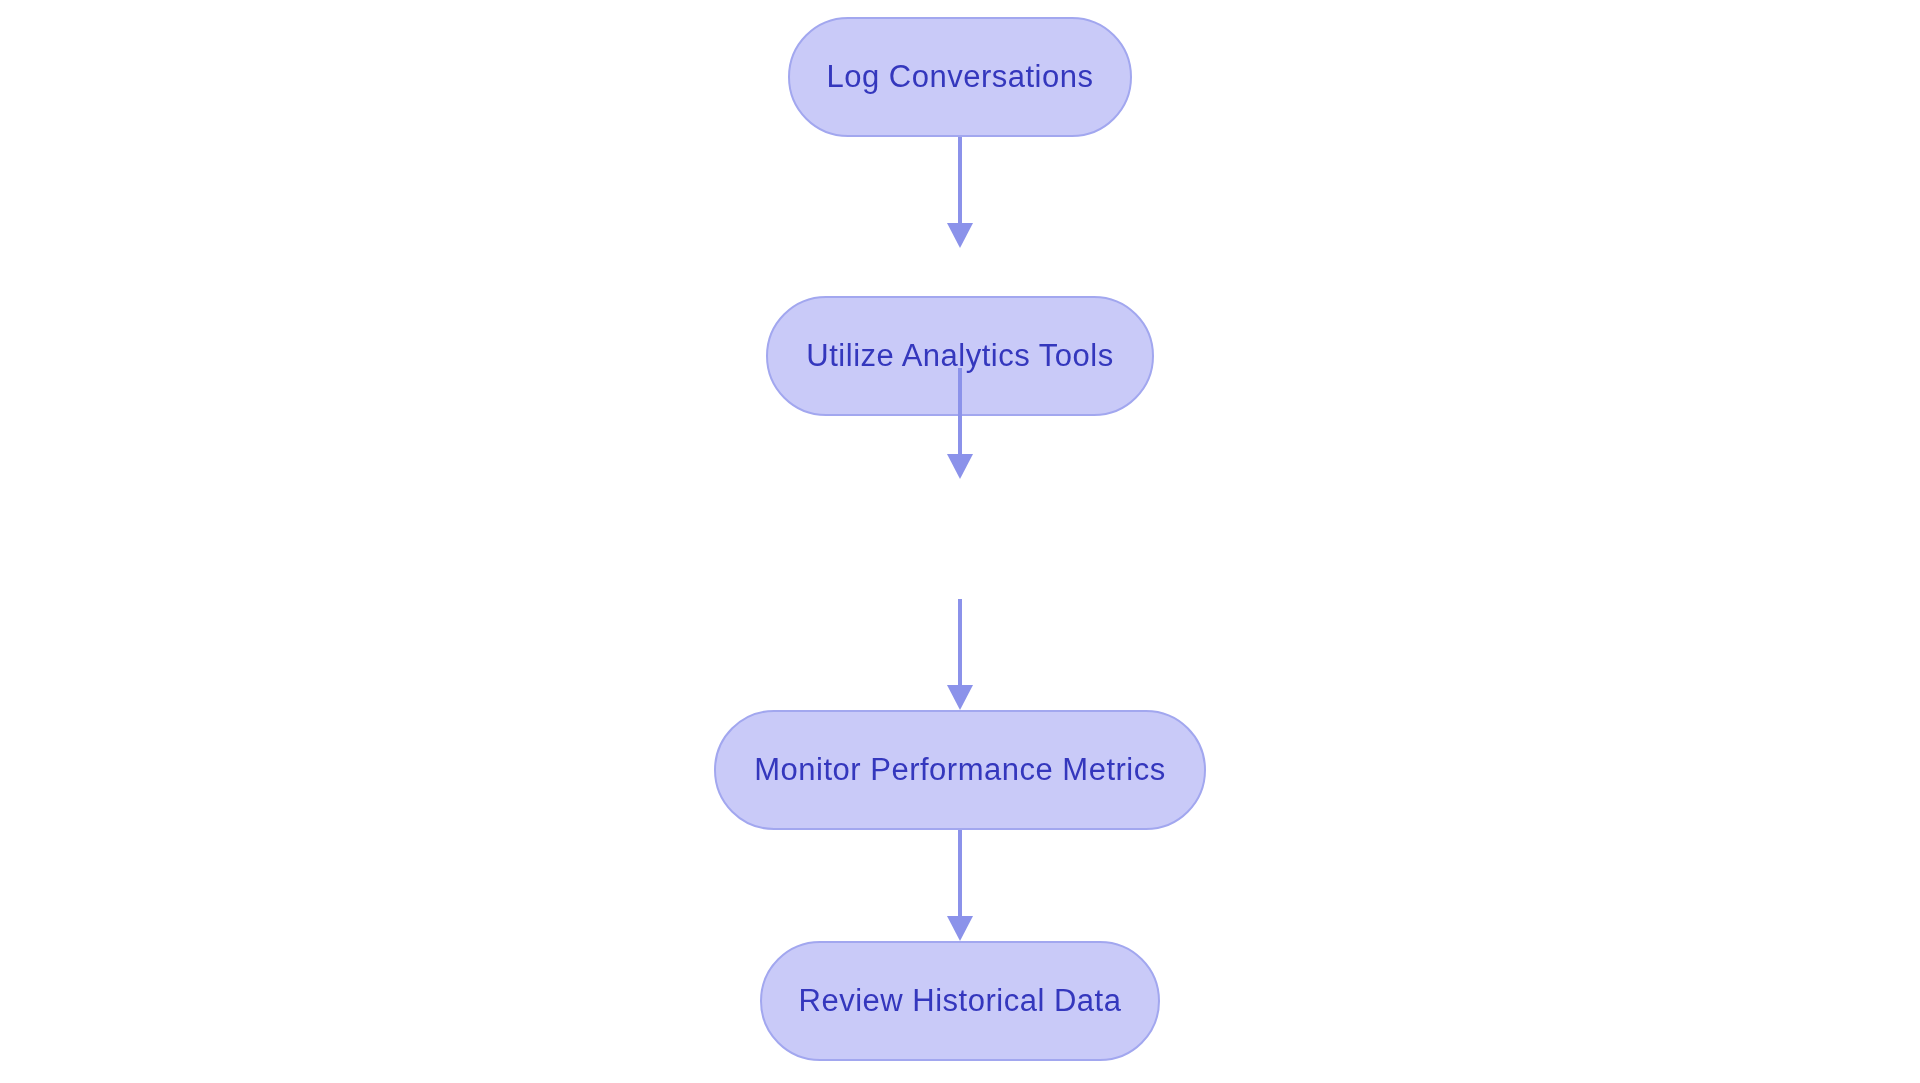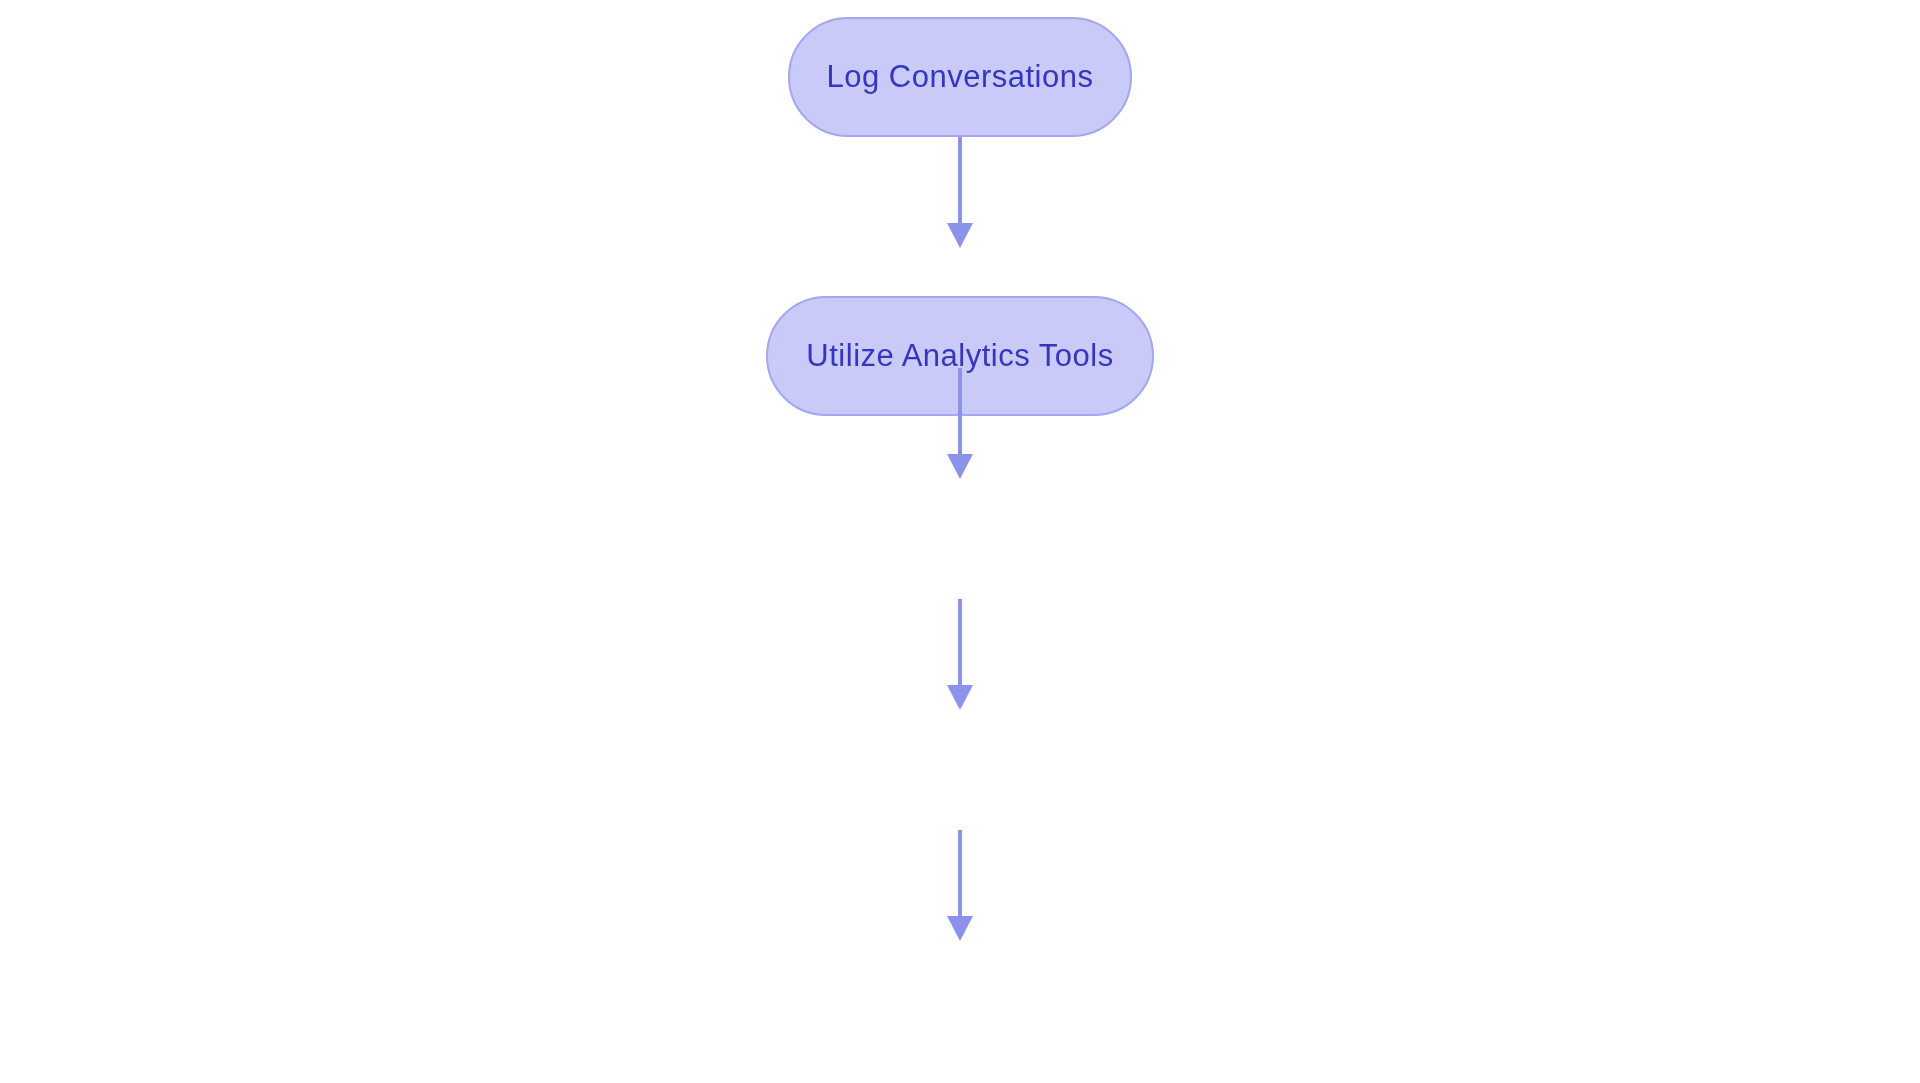--- a/index.html
+++ b/index.html
@@ -90,20 +90,26 @@
     <div class="stem"></div>
     <div class="head"></div>
   </div>
 
 
   <div class="arrow arrow-3">
     <div class="stem"></div>
     <div class="head"></div>
   </div>
 
+  <div class="node node-4">
+    <span class="node-label">Monitor Performance Metrics</span>
+  </div>
 
   <div class="arrow arrow-4">
     <div class="stem"></div>
     <div class="head"></div>
   </div>
 
+  <div class="node node-5">
+    <span class="node-label">Review Historical Data</span>
+  </div>
 
 </div>
 
 </body></html>

